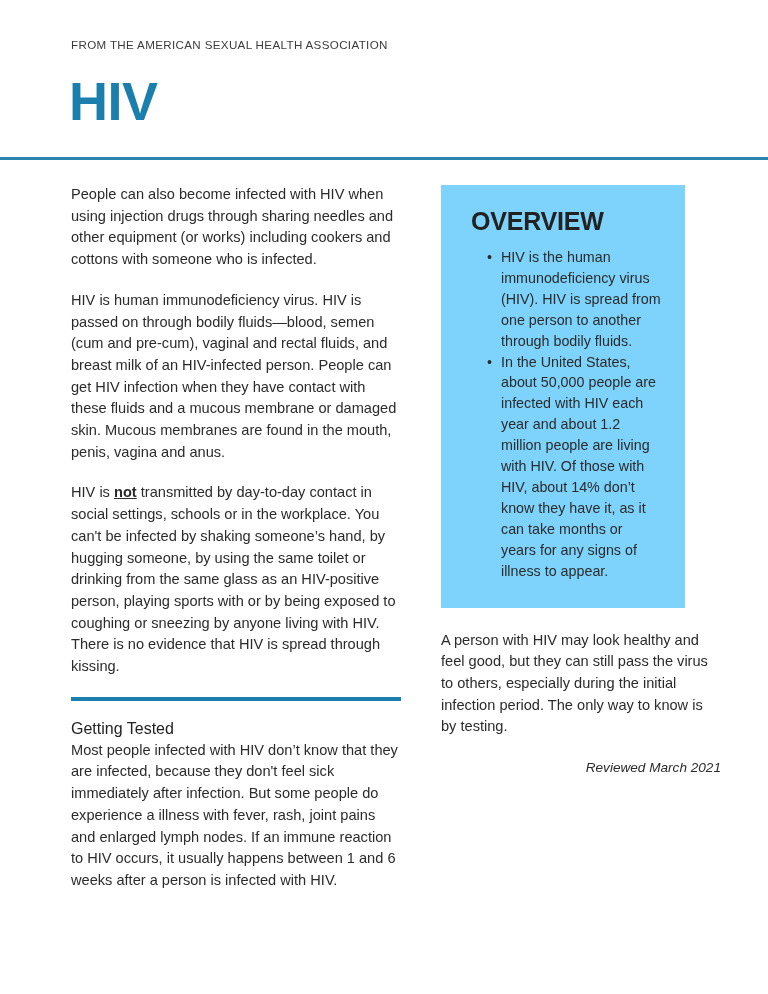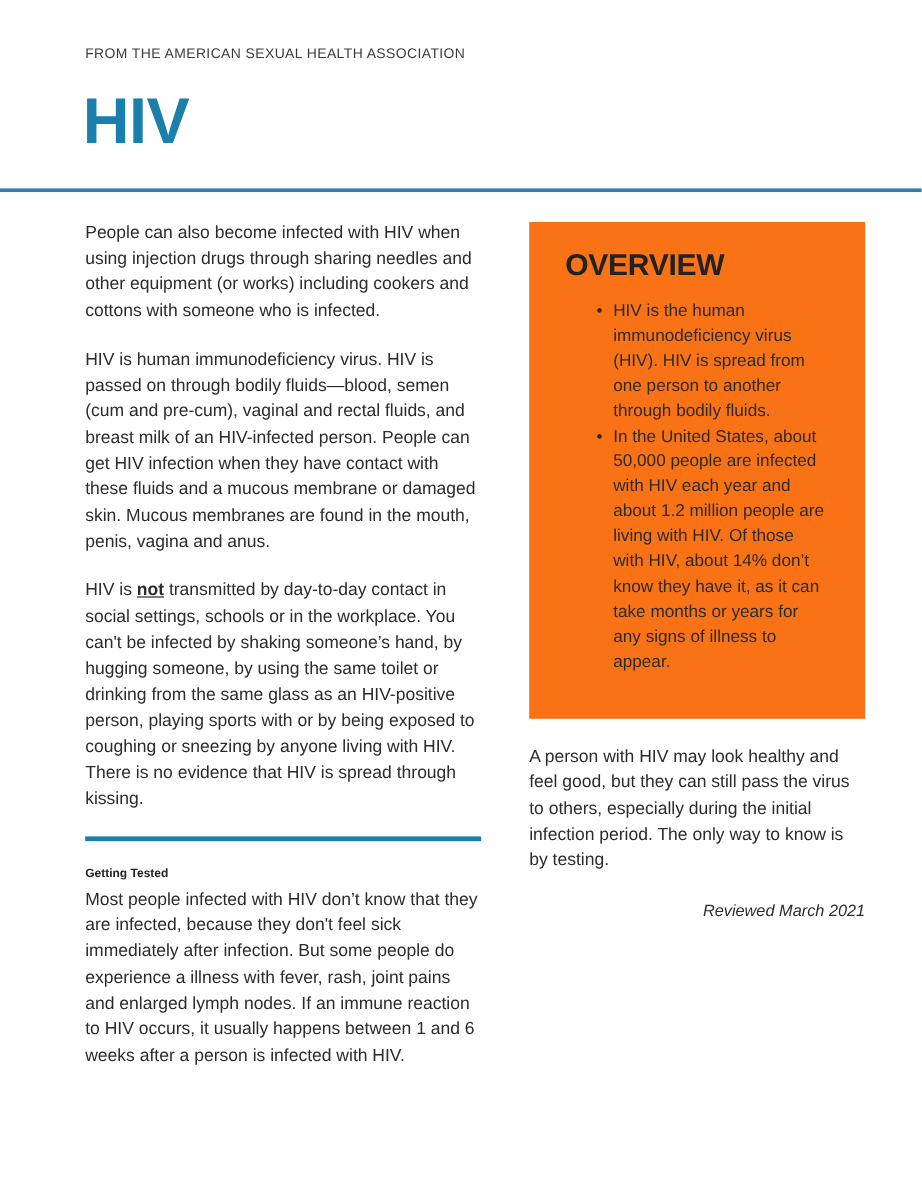--- a/index.html
+++ b/index.html
@@ -88,45 +88,45 @@
   }
 
   .section-rule {
     width: 330px;
     height: 4px;
     background: #1b7fad;
     margin: 16px 0 18px 0;
   }
 
   .subhead {
-    font-size: 10px;
+    font-size: 16px;
     line-height: 20px;
-    font-weight: bold;
+    font-weight: normal;
     color: #222222;
     margin: 0 0 1px 0;
   }
 
   
   .overview-box {
-    width: 280px;
-    background: #f97316;
+    width: 244px;
+    background: #7dd3fc;
     box-sizing: border-box;
     padding: 22px 20px 22px 22px;
     margin-bottom: 22px;
   }
   .overview-title {
     font-size: 25px;
     line-height: 28px;
     font-weight: bold;
     color: #222222;
     letter-spacing: -0.2px;
     margin: 0 0 12px 8px;
   }
   ul.overview-list {
-    margin: 14px;
+    margin: 4px;
     padding: 0 0 0 20px;
     list-style: none;
   }
   ul.overview-list li {
     position: relative;
     font-size: 14.3px;
     line-height: 20.9px;
     color: #2b2b2b;
     margin-bottom: 0;
     padding-left: 14px;

